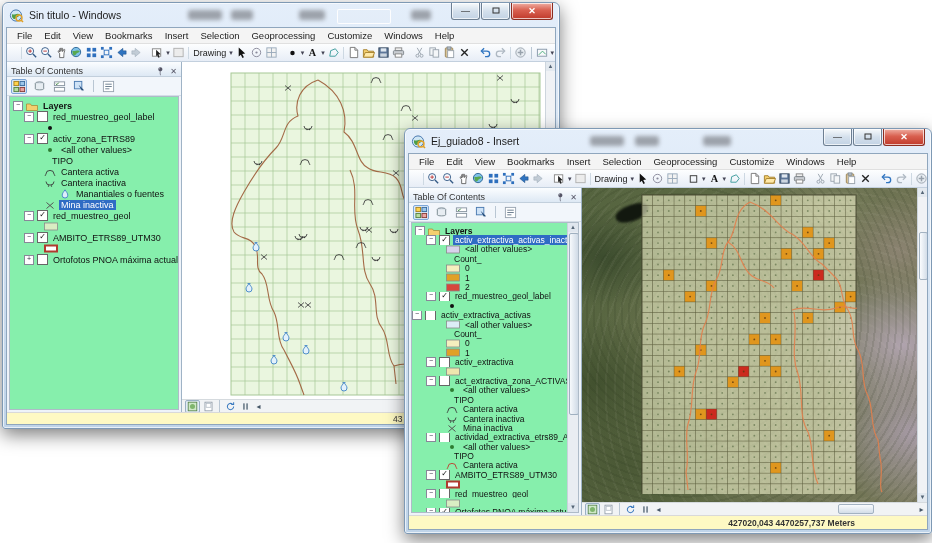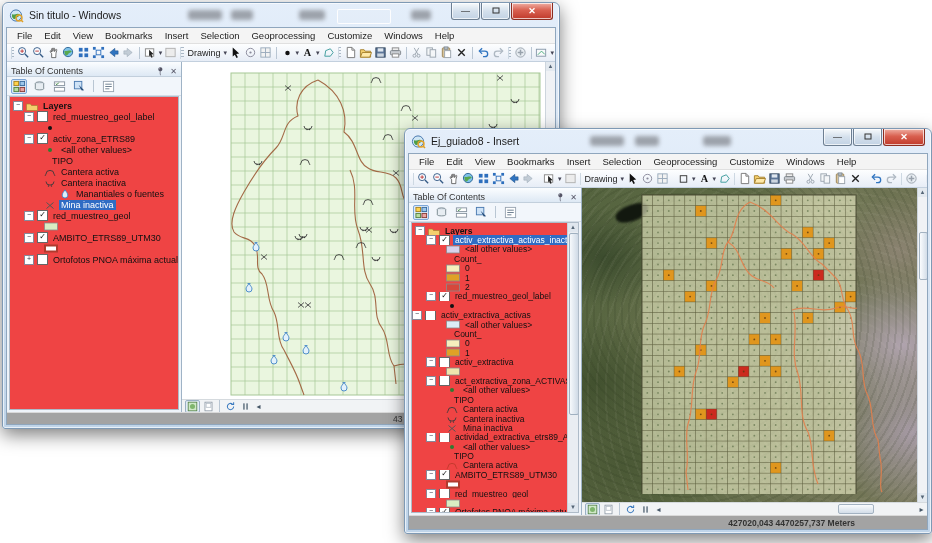--- a/index.html
+++ b/index.html
@@ -13,36 +13,36 @@
   .app-icon{width:15px;height:15px;flex:0 0 auto;}
   .smudge{position:absolute;top:7px;height:10px;border-radius:3px;background:rgba(70,70,75,.45);filter:blur(2px);}
   .ghostbox{position:absolute;top:6px;height:13px;border:1px solid rgba(255,255,255,.9);border-radius:2px;background:rgba(230,238,246,.35);}
   .win-controls{margin-left:auto;display:flex;margin-top:-8px;}
   .win-btn{width:27px;height:16px;border:1px solid #5f7globe;border:1px solid #6d7f92;border-top:none;display:flex;align-items:center;justify-content:center;
            background:linear-gradient(#f7fafc,#d4e0ec 50%,#c2d2e4);color:#333;font-size:9px;border-radius:0 0 3px 3px;margin-left:1px;box-shadow:inset 0 0 0 1px rgba(255,255,255,.7);}
   .win-btn.close{width:40px;background:linear-gradient(#f0b0a4,#d96050 45%,#c03a2b);color:#fff;font-weight:bold;border-color:#8c2d20;}
   .win-inner{position:absolute;left:3px;right:3px;top:24px;bottom:3px;background:#f0f0f0;border:1px solid #8fa6bd;display:flex;flex-direction:column;overflow:hidden;}
   .menubar{height:15px;display:flex;align-items:center;gap:0;background:#f4f4f4;border-bottom:1px solid #e0e0e0;padding-left:4px;}
   .menu-item{font-size:9.5px;color:#222;padding:5px 6px;cursor:default;}
-  .toolbar{height:17px;display:flex;align-items:center;background:linear-gradient(#fdfeff,#e7edf6);border-bottom:1px solid #c3d0de;padding-left:2px;overflow:hidden;}
+  .toolbar{height:17px;display:flex;align-items:center;background:linear-gradient(#fdfeff,#e7edf6);border-bottom:1px solid #c3d0de;padding-left:12px;overflow:hidden;}
   .tb-grip{width:5px;height:12px;margin:0 2px;background:repeating-linear-gradient(#aab8c6 0 1px,transparent 1px 3px);border-left:1px solid #cdd8e2;}
   .tb-icon{width:15px;height:14px;display:inline-flex;align-items:center;justify-content:center;margin:0 1px;border-radius:2px;}
   .tb-icon svg{width:13px;height:13px;}
   .tb-sep{width:1px;height:12px;background:#b9c6d3;margin:0 3px;}
   .tb-label{font-size:9px;color:#222;padding:0 2px;}
   .tb-caret{font-size:7px;color:#445;padding:0 1px;}
   
   .wbody{flex:1;display:flex;min-height:0;position:relative;background:#eef1f4;}
   .toc-panel{display:flex;flex-direction:column;border-right:1px solid #9fb3c6;background:#eef3f9;}
   .toc-header{height:14px;display:flex;align-items:flex-end;font-size:9px;color:#333;padding:0 4px;background:linear-gradient(#fbfdff,#dde8f4);border-bottom:1px solid #c2cfdc;}
   .toc-header .hico{margin-left:auto;font-size:8px;color:#556;display:flex;gap:5px;}
   .toc-tools{height:16px;display:flex;align-items:center;gap:2px;padding:1px 3px;background:#f2f6fb;border-bottom:1px solid #d4dde7;}
   .toc-tools .tb-icon{width:14px;height:13px;border:1px solid transparent;}
   .toc-tools .tb-icon.sel{border:1px solid #7da7d8;background:#dcebfb;}
-  .toc-tree{flex:1;margin:0 2px 2px 2px;background:#ef4444;border:1px solid #aebbc8;overflow:hidden;position:relative;}
+  .toc-tree{flex:1;margin:0 2px 2px 2px;background:#86efac;border:1px solid #aebbc8;overflow:hidden;position:relative;}
   .trow{display:flex;align-items:center;white-space:nowrap;overflow:hidden;}
   .trow .lbl{color:#111;padding:0 2px;}
   .trow .lbl.sel{background:#2f6cc4;color:#fff;}
   .trow .lbl.bold{font-weight:bold;}
   .expander{width:8px;height:8px;border:1px solid #889;background:#fff;color:#334;font-size:7px;line-height:6px;text-align:center;flex:0 0 auto;margin-right:3px;}
   .cbx{width:9px;height:9px;border:1px solid #666;background:#fff;font-size:8px;line-height:8px;text-align:center;color:#111;flex:0 0 auto;margin-right:3px;}
   .sym{flex:0 0 auto;margin-right:3px;display:inline-flex;}
   .toc-vscroll{position:absolute;top:0;right:0;bottom:0;width:10px;background:#e9edf2;border-left:1px solid #c8d2dc;}
   .toc-vscroll .arr{position:absolute;left:0;width:10px;height:9px;font-size:6px;color:#567;text-align:center;line-height:9px;background:#dfe6ee;}
   .toc-vscroll .thumb{position:absolute;left:1px;width:8px;background:linear-gradient(90deg,#f6f9fc,#cfdae6);border:1px solid #9fb0c0;border-radius:2px;}
@@ -50,21 +50,21 @@
   .map-wrap{flex:1;display:flex;flex-direction:column;min-width:0;}
   .map-canvas{flex:1;position:relative;overflow:hidden;background:#fff;}
   .map-vscroll{position:absolute;top:0;right:0;bottom:0;width:9px;background:#f0f2f5;border-left:1px solid #cdd5dd;}
   .map-vscroll .arr{position:absolute;left:0;width:9px;height:9px;font-size:6px;color:#567;text-align:center;line-height:9px;background:#e3e9ef;}
   .map-vscroll .thumb{position:absolute;left:1px;width:7px;background:linear-gradient(90deg,#fafcfe,#d3dde8);border:1px solid #a3b2c1;border-radius:2px;}
   .maprow{height:12px;display:flex;align-items:center;background:#f1f3f5;border-top:1px solid #d5dade;padding-left:2px;position:relative;}
   .maprow .tb-icon{width:13px;height:11px;}
   .maprow .tb-icon svg{width:11px;height:11px;}
   .maprow .mini{font-size:8px;color:#456;width:11px;text-align:center;}
   .hthumb{position:absolute;height:8px;top:1px;background:linear-gradient(#fafcfe,#d3dde8);border:1px solid #a3b2c1;border-radius:2px;}
-  .statusbar{height:11px;background:#a3a3a3;border-top:1px solid #d9d9d9;position:relative;font-size:8.5px;color:#333;}
+  .statusbar{height:11px;background:#fef9c3;border-top:1px solid #d9d9d9;position:relative;font-size:8.5px;color:#333;}
   .sat{position:absolute;inset:0;}
   
   .sat-base{position:absolute;inset:0;background:
      radial-gradient(90px 70px at 6% 22%,#3c4c2e 0%,transparent 70%),
      radial-gradient(120px 90px at 4% 62%,#42512f 0%,transparent 72%),
      radial-gradient(150px 110px at 12% 88%,#4a5835 0%,transparent 75%),
      radial-gradient(100px 80px at 92% 20%,#8b8371 0%,transparent 70%),
      radial-gradient(130px 100px at 93% 50%,#b0a3ae 0%,transparent 72%),
      radial-gradient(120px 110px at 96% 78%,#a69aa5 0%,transparent 70%),
      radial-gradient(90px 60px at 70% 8%,#7d8260 0%,transparent 75%),

